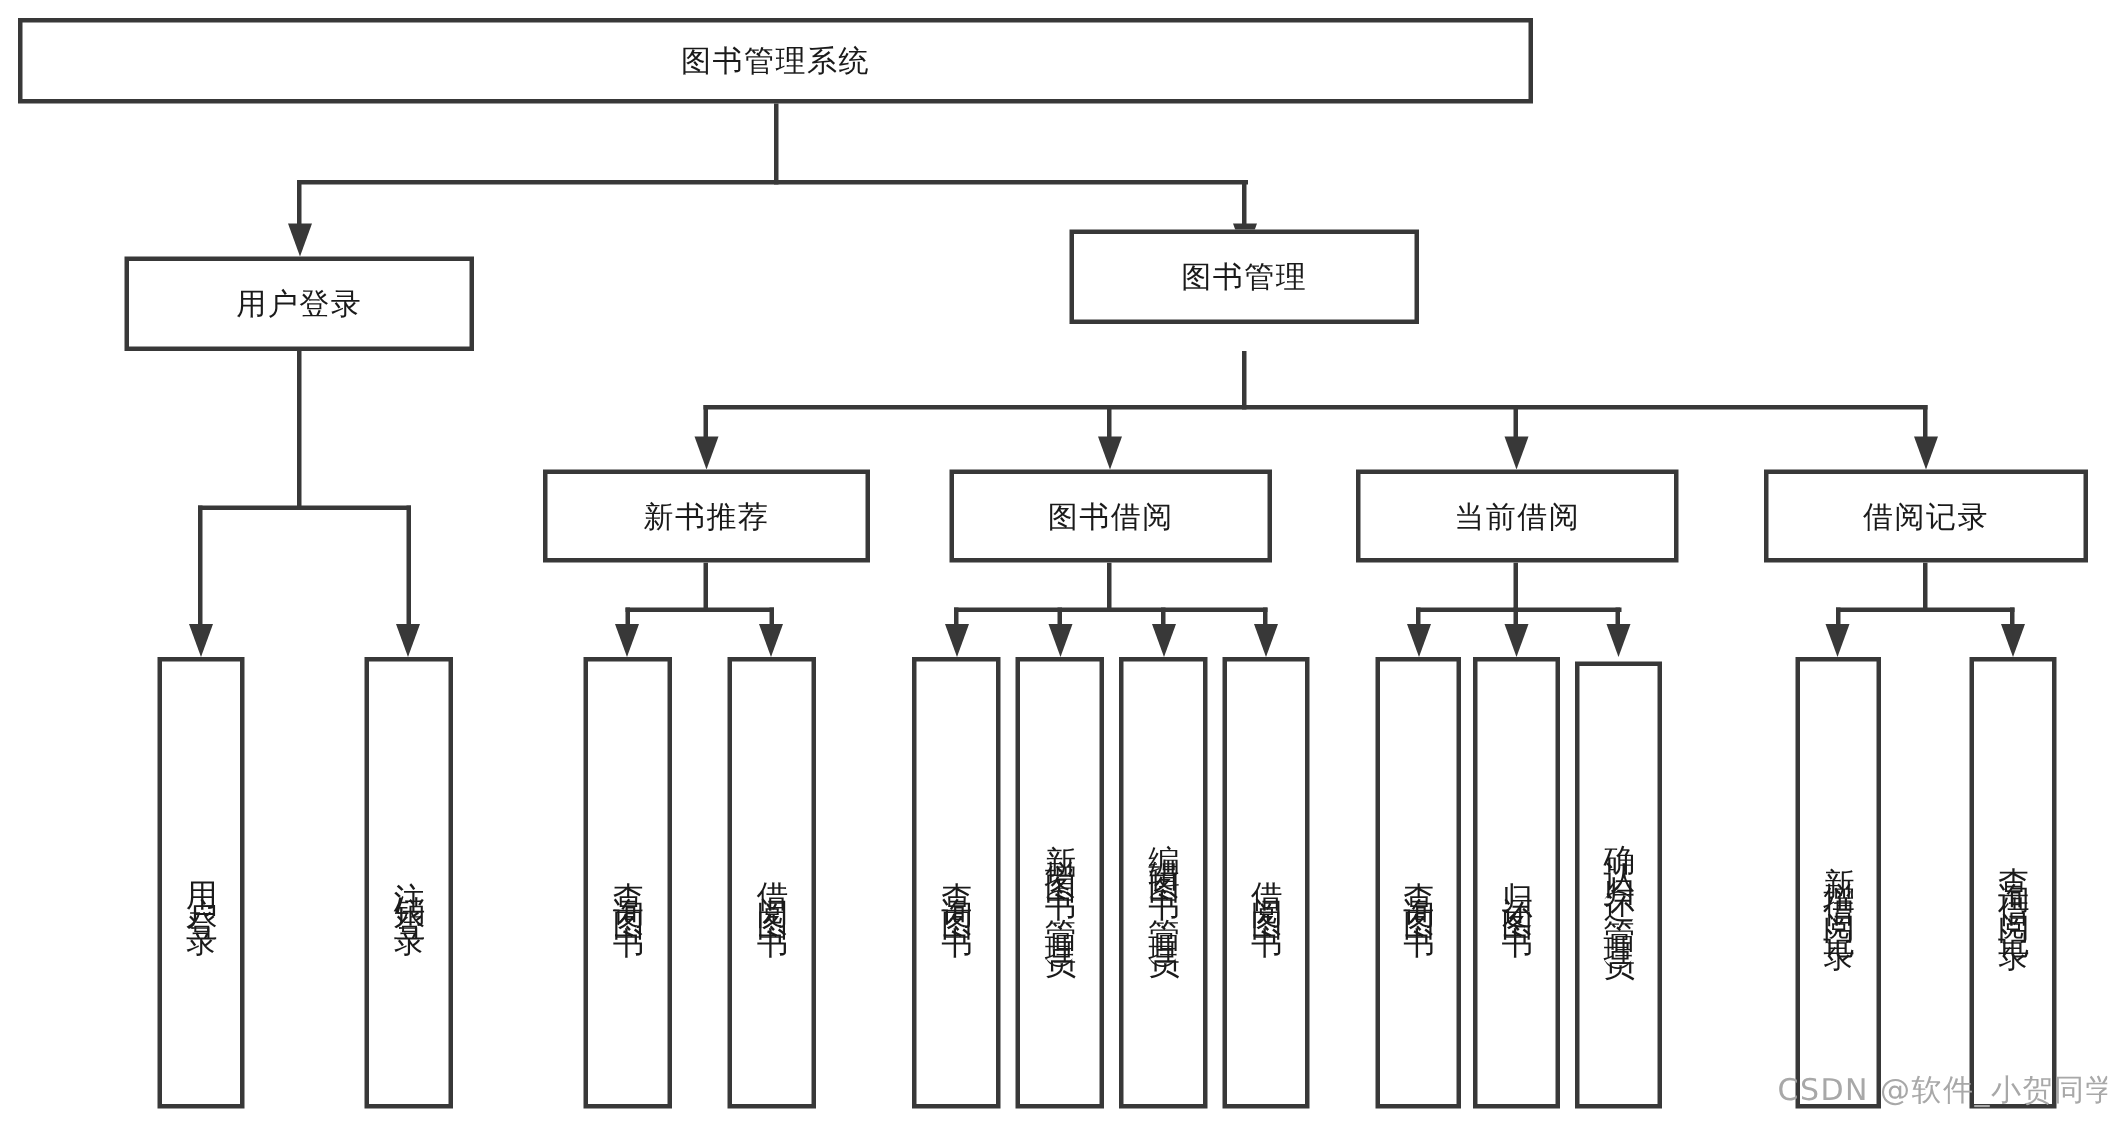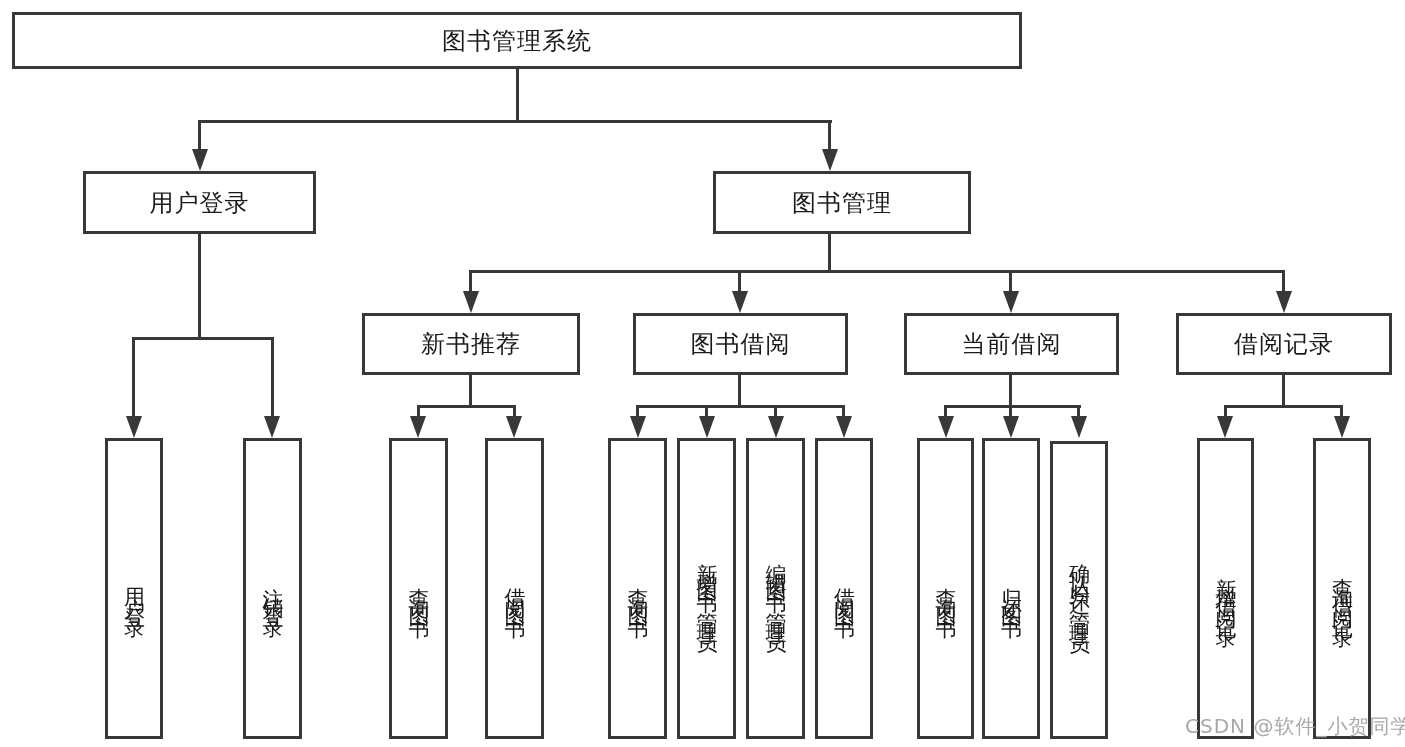--- a/index.html
+++ b/index.html
@@ -25,21 +25,21 @@
     border-top:22px solid var(--line);
   }
   .node{
     position:absolute;
     box-sizing:border-box;
     background:#ffffff;
     border:3px solid var(--line);
     display:flex;
     align-items:center;
     justify-content:center;
-    font-size:24px;
+    font-size:20px;
     letter-spacing:1px;
     color:var(--text);
     z-index:2;
   }
   .node.v{
     writing-mode:vertical-rl;
     text-orientation:mixed;
     font-size:21px;
     letter-spacing:10px;
     line-height:1;
@@ -116,21 +116,21 @@
   <div class="ln" style="left:1282px;top:375px;width:3px;height:33px"></div>
   <div class="ln" style="left:1224px;top:405px;width:119px;height:3px"></div>
   <div class="ln" style="left:1224px;top:405px;width:3px;height:14px"></div>
   <div class="ln" style="left:1340px;top:405px;width:3px;height:14px"></div>
   <div class="ah" style="left:1217px;top:416px"></div>
   <div class="ah" style="left:1334px;top:416px"></div>
 
   <div class="node" style="left:12px;top:12px;width:1010px;height:57px">图书管理系统</div>
 
   <div class="node" style="left:83px;top:171px;width:233px;height:63px">用户登录</div>
-  <div class="node" style="left:713px;top:171px;width:258px;height:63px">图书管理</div>
+  <div class="node" style="left:713px;top:153px;width:233px;height:63px">图书管理</div>
 
   <div class="node" style="left:633px;top:313px;width:215px;height:62px">图书借阅</div>
   <div class="node" style="left:362px;top:313px;width:218px;height:62px">新书推荐</div>
   <div class="node" style="left:904px;top:313px;width:215px;height:62px">当前借阅</div>
   <div class="node" style="left:1176px;top:313px;width:216px;height:62px">借阅记录</div>
 
   <div class="node v" style="left:105px;top:438px;width:58px;height:301px">用户登录</div>
   <div class="node v" style="left:243px;top:438px;width:59px;height:301px">注销登录</div>
 
   <div class="node v" style="left:389px;top:438px;width:59px;height:301px">查询图书</div>

